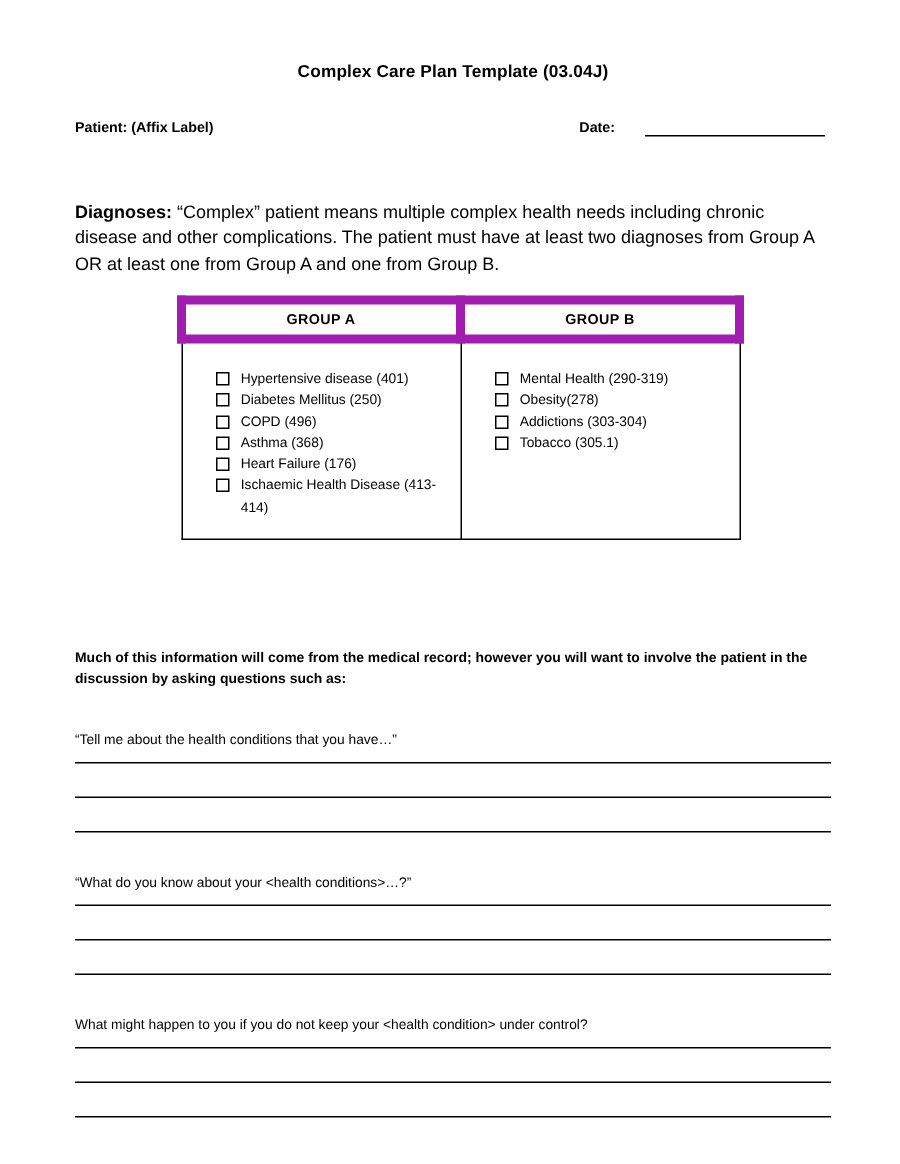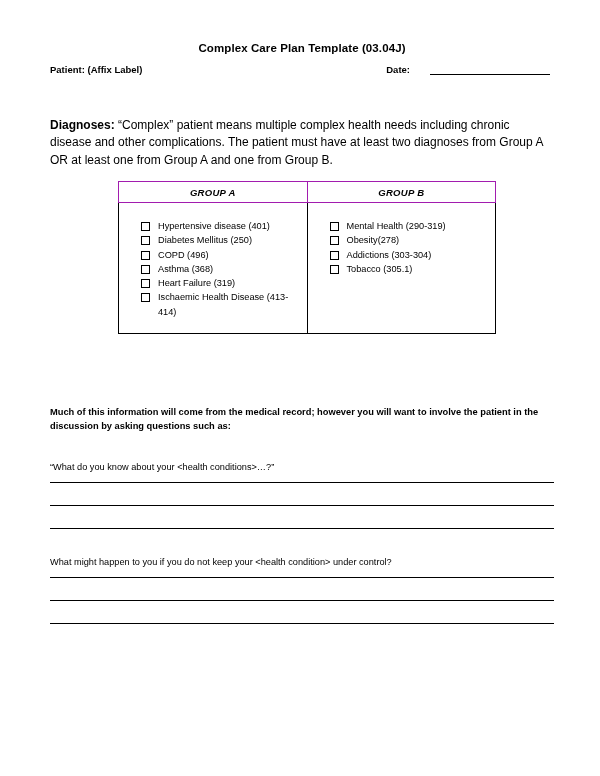--- a/index.html
+++ b/index.html
@@ -26,21 +26,21 @@
     text-align: center;
     font-size: 11.5px;
     font-weight: bold;
     margin: 12px 0 0 0;
     letter-spacing: 0.1px;
   }
   .patient-row {
     display: flex;
     justify-content: space-between;
     align-items: flex-end;
-    margin-top: 10px;
+    margin-top: 26px;
     font-size: 9.5px;
   }
   .patient-label {
     font-weight: bold;
   }
   .date-group {
     display: flex;
     align-items: flex-end;
     gap: 20px;
     padding-right: 4px;
@@ -65,27 +65,26 @@
   }
   .groups-table {
     margin-top: 12px;
     margin-left: 68px;
     width: 378px;
     border: 1px solid #000;
     border-collapse: collapse;
     table-layout: fixed;
   }
   .groups-table th {
-    border: 1px solid #a21caf;
+    border: 6px solid #a21caf;
     font-size: 9.5px;
     font-weight: bold;
     padding: 5px 0 4px 0;
     text-align: center;
     letter-spacing: 0.3px;
-    font-style: italic;
   }
   .groups-table td {
     border: 1px solid #000;
     vertical-align: top;
     padding: 16px 6px 14px 10px;
     height: 86px;
   }
   .opt-list {
     list-style: none;
     margin: 0;
@@ -169,21 +168,21 @@
           <li>
                 <span class="checkbox"></span>
                 <span>COPD (496)</span>
               </li>
           <li>
                 <span class="checkbox"></span>
                 <span>Asthma (368)</span>
               </li>
           <li>
                 <span class="checkbox"></span>
-                <span>Heart Failure (319)</span>
+                <span>Heart Failure (176)</span>
               </li>
           <li>
                 <span class="checkbox"></span>
                 <span>Ischaemic Health Disease (413-414)</span>
               </li>
         </ul>
       </td>
       <td>
         <ul class="opt-list">
           <li>
@@ -203,20 +202,28 @@
                 <span>Tobacco (305.1)</span>
               </li>
         </ul>
       </td>
     </tr>
   </tbody>
     </table>
 
   <div class="instruction">Much of this information will come from the medical record; however you will want to involve the patient in the discussion by asking questions such as:</div>
 
+  <div class="question">
+    <div>“Tell me about the health conditions that you have…”</div>
+    <div class="q-lines">
+      <div class="rule"></div>
+      <div class="rule"></div>
+      <div class="rule"></div>
+    </div>
+  </div>
 
   <div class="question">
     <div>“What do you know about your &lt;health conditions&gt;…?”</div>
     <div class="q-lines">
       <div class="rule"></div>
       <div class="rule"></div>
       <div class="rule"></div>
     </div>
   </div>
 

